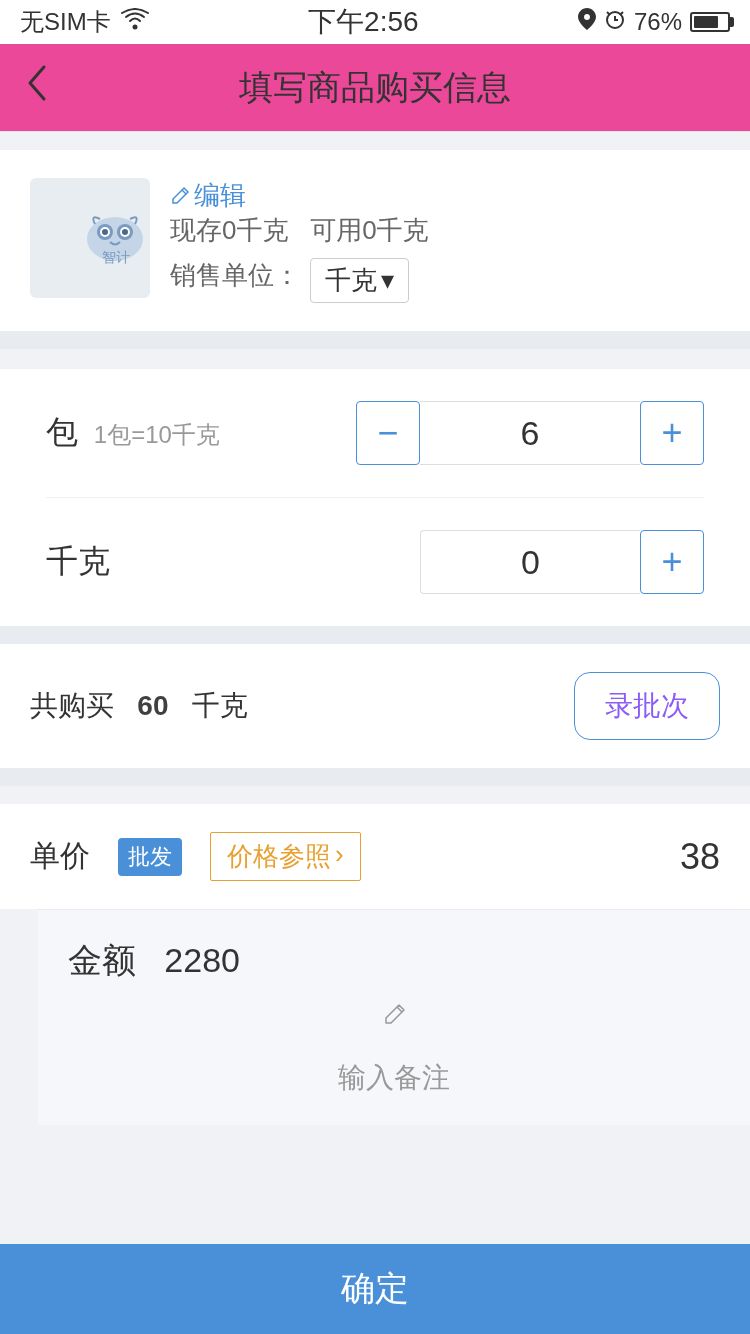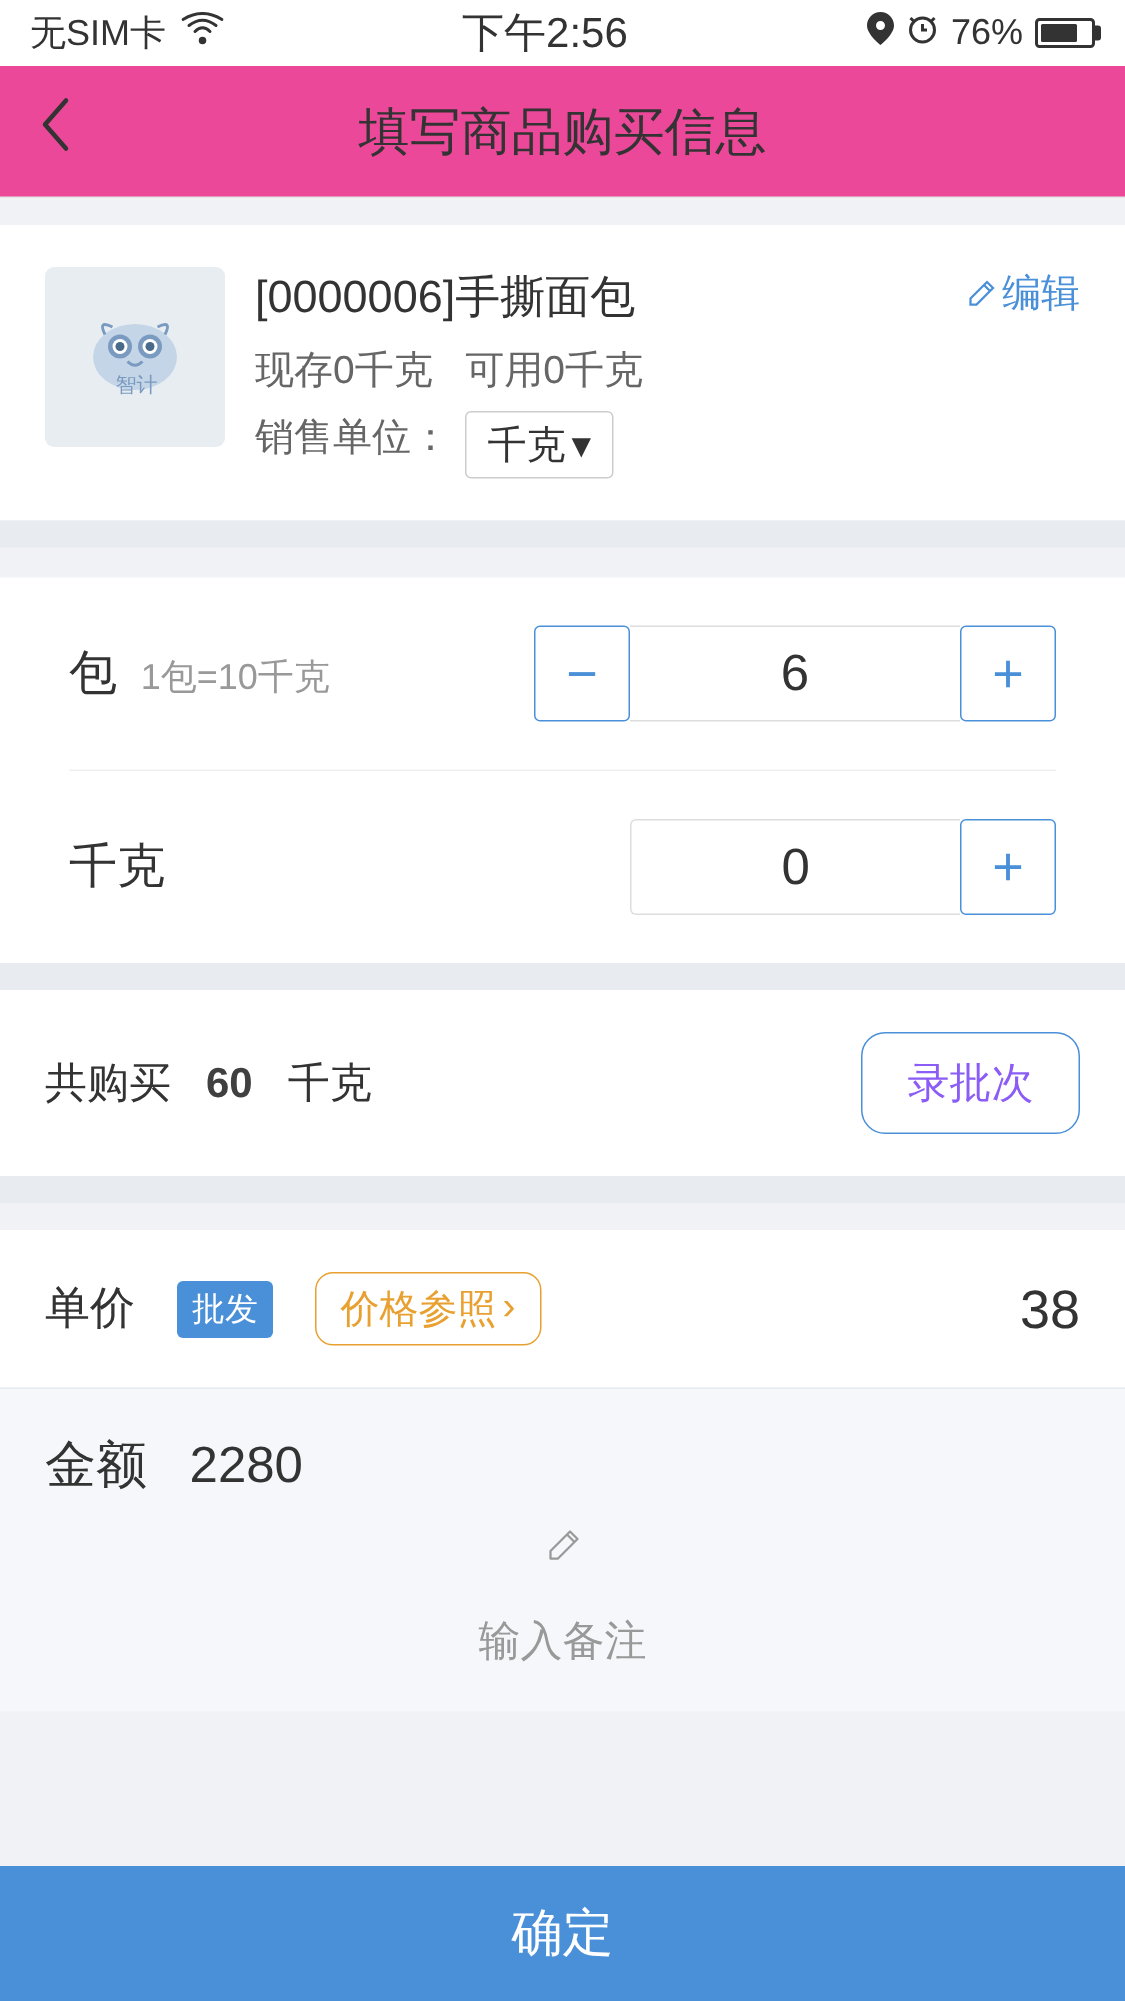--- a/index.html
+++ b/index.html
@@ -86,21 +86,21 @@
       align-items: flex-start;
       gap: 20px;
     }
     .product-image {
       width: 120px;
       height: 120px;
       background: #e8edf2;
       border-radius: 6px;
       display: flex;
       align-items: center;
-      justify-content: center;
+      justify-content: flex-end;
       flex-shrink: 0;
     }
     .product-image-logo {
       font-size: 40px;
       color: #7a9bbf;
     }
     .product-info { flex: 1; }
     .product-name {
       font-size: 30px;
       color: #333;
@@ -250,37 +250,38 @@
       font-size: 22px;
       padding: 4px 10px;
       border-radius: 4px;
     }
     .price-ref-btn {
       border: 1px solid #e8a030;
       color: #e8a030;
       background: #fff;
       padding: 6px 16px;
       font-size: 26px;
-      border-radius: 12px;
+      border-radius: 2px;
       display: flex;
       align-items: flex-start;
       gap: 4px;
       cursor: pointer;
     }
     .price-value {
       font-size: 36px;
       color: #333;
       font-weight: 500;
     }
 
     
     .amount-section {
       background: #f5f7fa;
       padding: 28px 30px;
       border-top: 1px solid #e8ecf0;
+      margin-left: 38px;
     }
     .amount-row {
       font-size: 34px;
       color: #333;
       font-weight: 500;
       margin-bottom: 18px;
     }
     .remark-row {
       display: flex;
       align-items: center;
@@ -385,21 +386,20 @@
           <circle cx="45" cy="28" r="3" fill="#4a6a8a"></circle>
           <path d="M30 38 Q35 43 40 38" stroke="#7a9bbf" stroke-width="2" fill="none"></path>
           <path d="M15 20 Q10 10 20 15" stroke="#7a9bbf" stroke-width="2" fill="none"></path>
           <path d="M55 20 Q60 10 50 15" stroke="#7a9bbf" stroke-width="2" fill="none"></path>
           <text x="22" y="58" font-size="14" fill="#7a9bbf" font-family="sans-serif">智计</text>
         </svg>
       </span>
     </div>
     <div class="product-info">
       <div class="product-top-row">
-        <span class="product-name">[0000006]手撕面包</span>
         <span class="edit-btn">
           <svg width="20" height="20" viewBox="0 0 20 20" fill="none">
             <path d="M14 2 L18 6 L7 17 L3 17 L3 13 Z" stroke="#4a90d9" stroke-width="1.5" fill="none"></path>
             <path d="M12 4 L16 8" stroke="#4a90d9" stroke-width="1.5"></path>
           </svg>
           <span>编辑</span>
         </span>
       </div>
       <div class="product-stock">
         <span>现存0千克</span>

